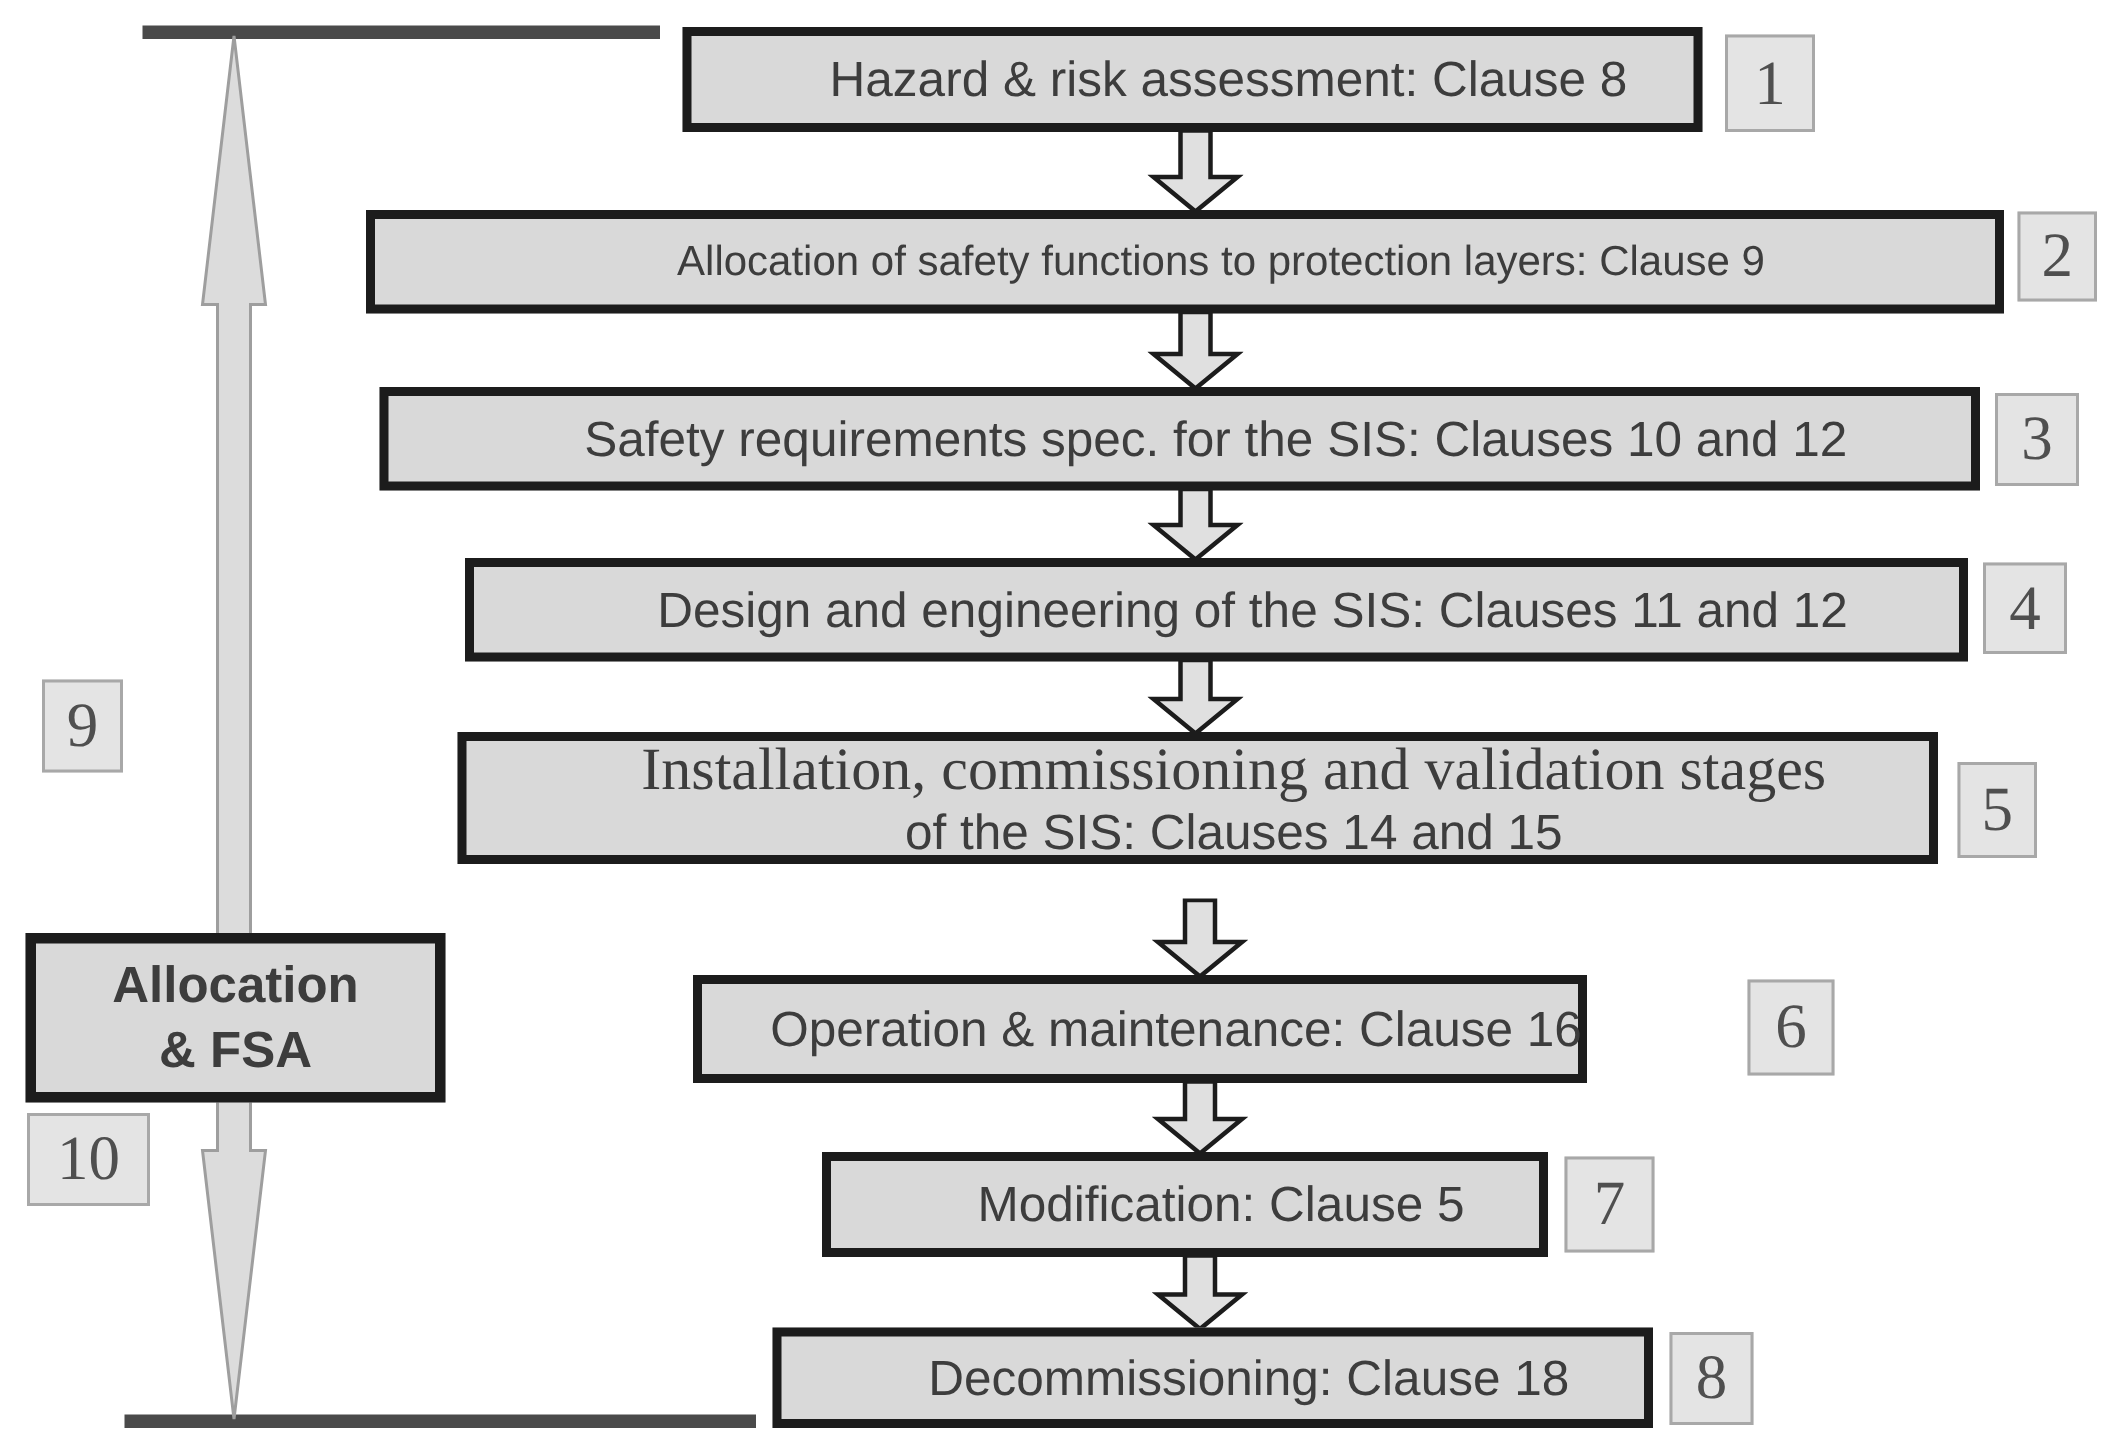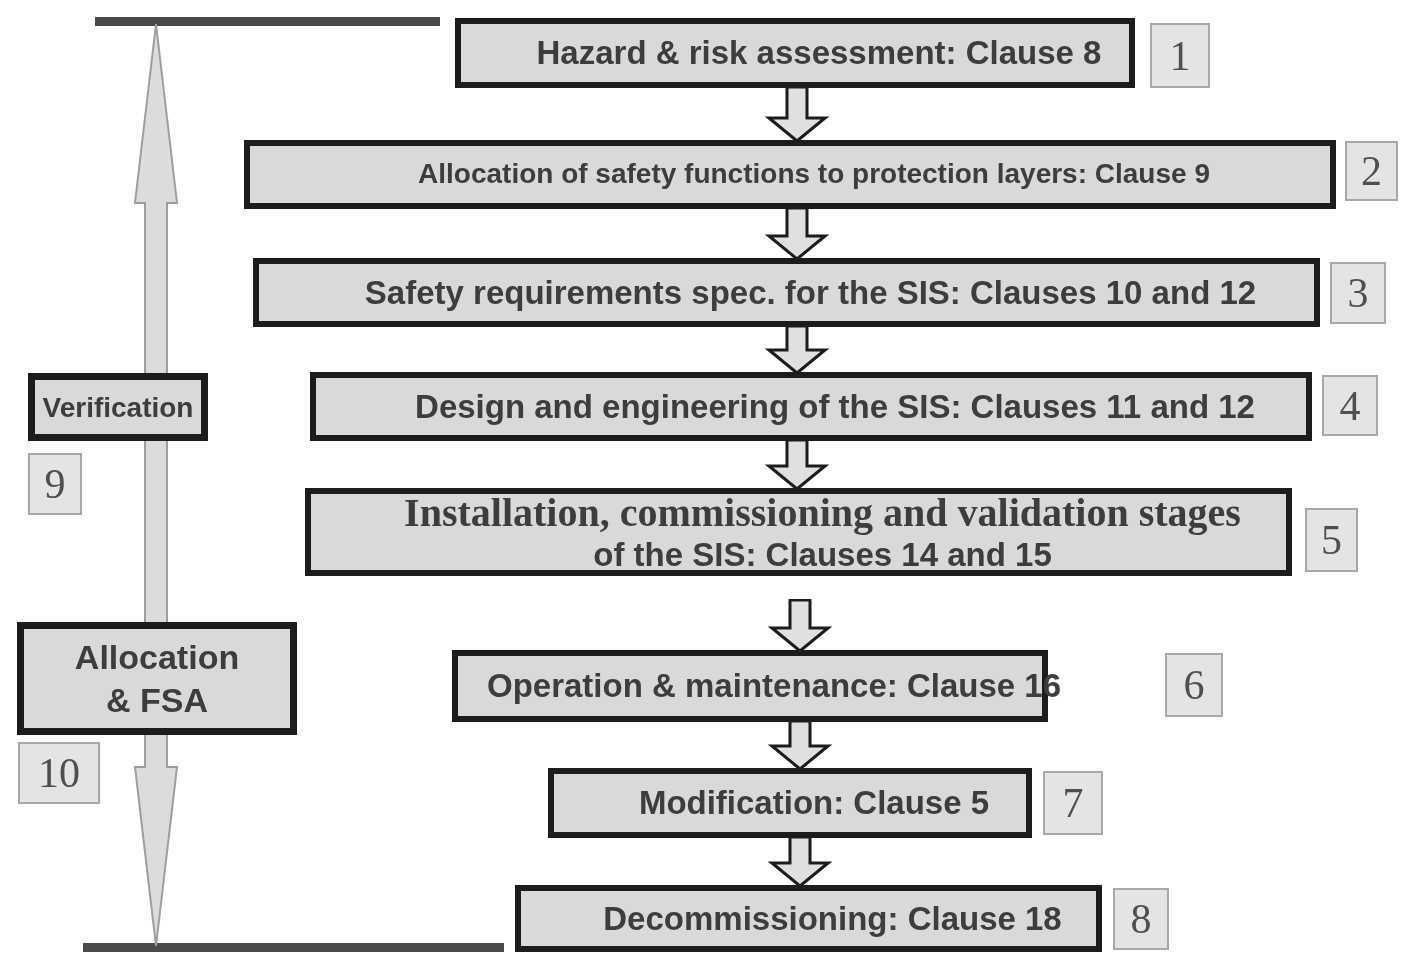--- a/index.html
+++ b/index.html
@@ -12,21 +12,21 @@
   }
   .flow-box{
     position:absolute;
     box-sizing:border-box;
     background:var(--box_fill,#d9d9d9);
     border:6px solid var(--box_border,#1c1c1c);
     display:flex;flex-direction:column;
     align-items:center;justify-content:center;
     text-align:right;
     color:var(--text,#3d3d3d);
-    font-weight:bold;
+    font-weight:normal;
     font-size:33px;
     line-height:1.15;
     white-space:nowrap;
     padding-left:48px;
   }
   .flow-box .serif-line{
     font-family:"Liberation Serif", serif;
     font-size:40px;
   }
   .flow-box .sans-line{ font-size:33px; }
@@ -76,23 +76,20 @@
 
 <div id="canvas">
 
   <div class="boundary-bar" style="left:95px;top:17px;width:345px;"></div>
   <div class="boundary-bar" style="left:83px;top:943px;width:421px;"></div>
 
   <svg class="span-arrow abs" style="left:120px;top:18px;" width="75" height="935" viewBox="0 0 75 935">
     <polygon points="36,6 57,185 47,185 47,749 57,749 36,928 15,749 25,749 25,185 15,185"></polygon>
   </svg>
 
-  <div class="side-box" style="left:28px;top:373px;width:180px;height:68px;font-size:28px;">
-    <span>Verification</span>
-  </div>
   <div class="badge" style="left:28px;top:453px;width:54px;height:62px;">
     <span>9</span>
   </div>
 
   <div class="side-box" style="left:17px;top:622px;width:280px;height:113px;font-size:34px;">
     <span>Allocation</span>
     <span>&amp; FSA</span>
   </div>
   <div class="badge" style="left:18px;top:742px;width:82px;height:62px;justify-content:center;">
     <span>10</span>
@@ -147,21 +144,21 @@
     <span class="sans-line">of the SIS: Clauses 14 and 15</span>
   </div>
   <div class="badge" style="left:1305px;top:508px;width:53px;height:64px;">
     <span>5</span>
   </div>
 
   <svg class="connector abs" style="left:768px;top:599px;" width="64" height="53" viewBox="0 0 64 53">
     <polygon points="22,1 42,1 42,29 60,29 32,52 4,29 22,29"></polygon>
   </svg>
 
-  <div class="flow-box" style="left:452px;top:650px;width:596px;height:72px;">
+  <div class="flow-box" style="left:462px;top:650px;width:596px;height:72px;">
     <span>Operation &amp; maintenance: Clause 16</span>
   </div>
   <div class="badge" style="left:1165px;top:653px;width:58px;height:64px;">
     <span>6</span>
   </div>
 
   <svg class="connector abs" style="left:768px;top:720px;" width="64" height="50" viewBox="0 0 64 50">
     <polygon points="22,1 42,1 42,26 60,26 32,49 4,26 22,26"></polygon>
   </svg>
 

